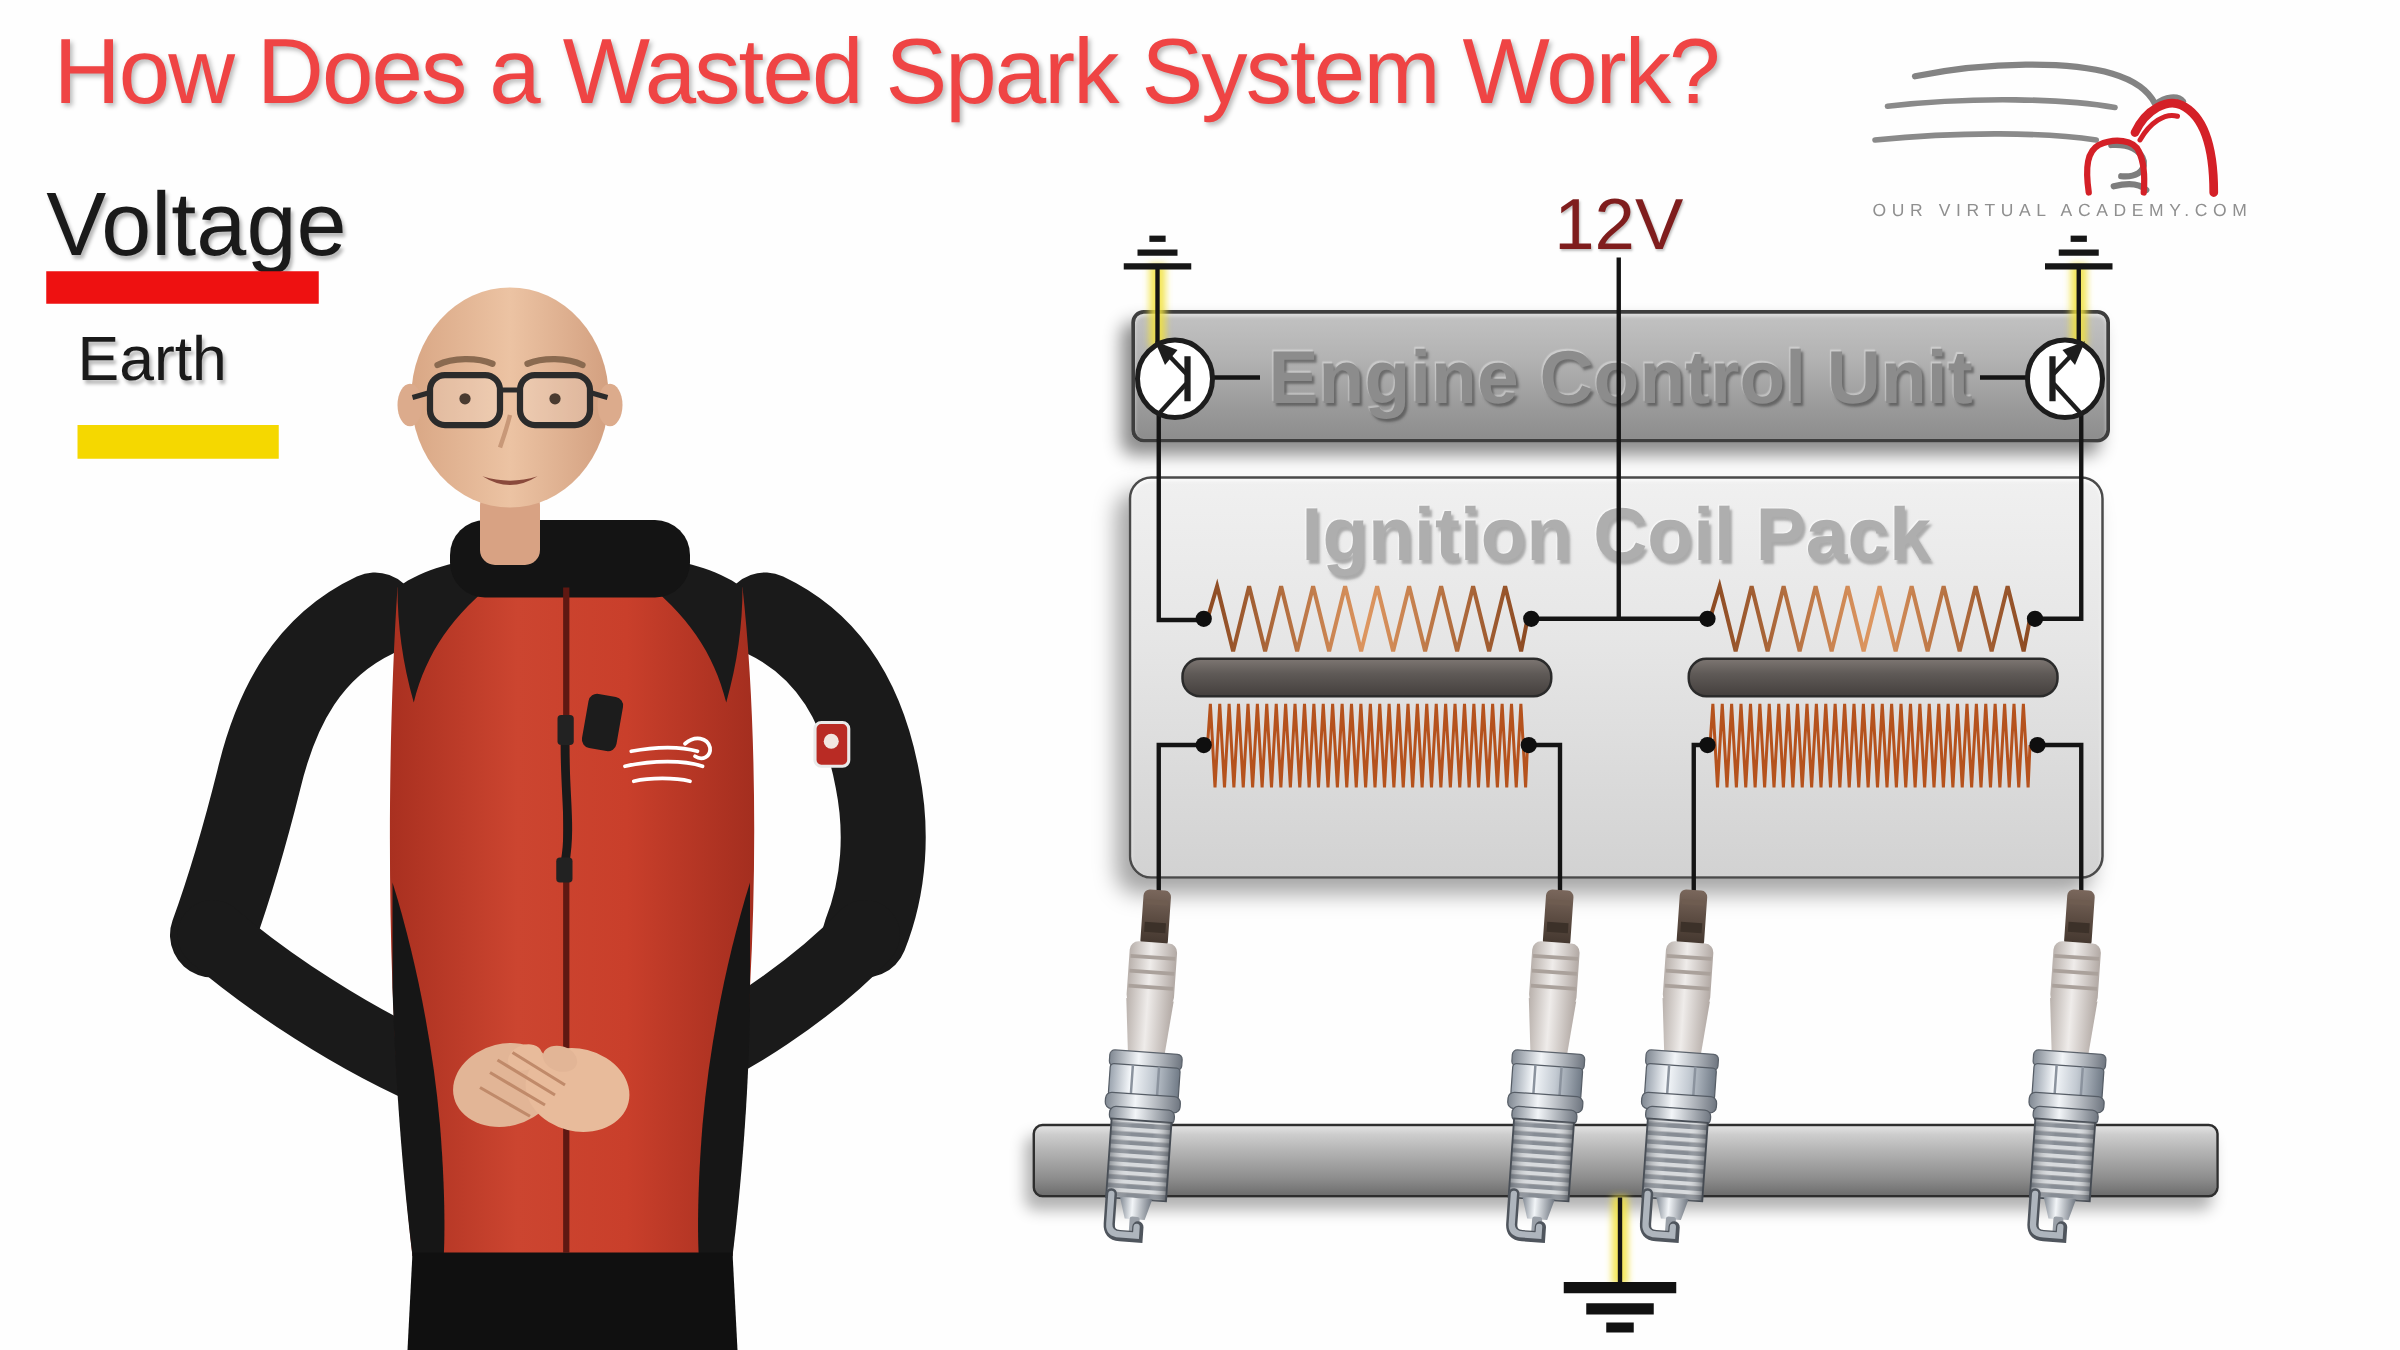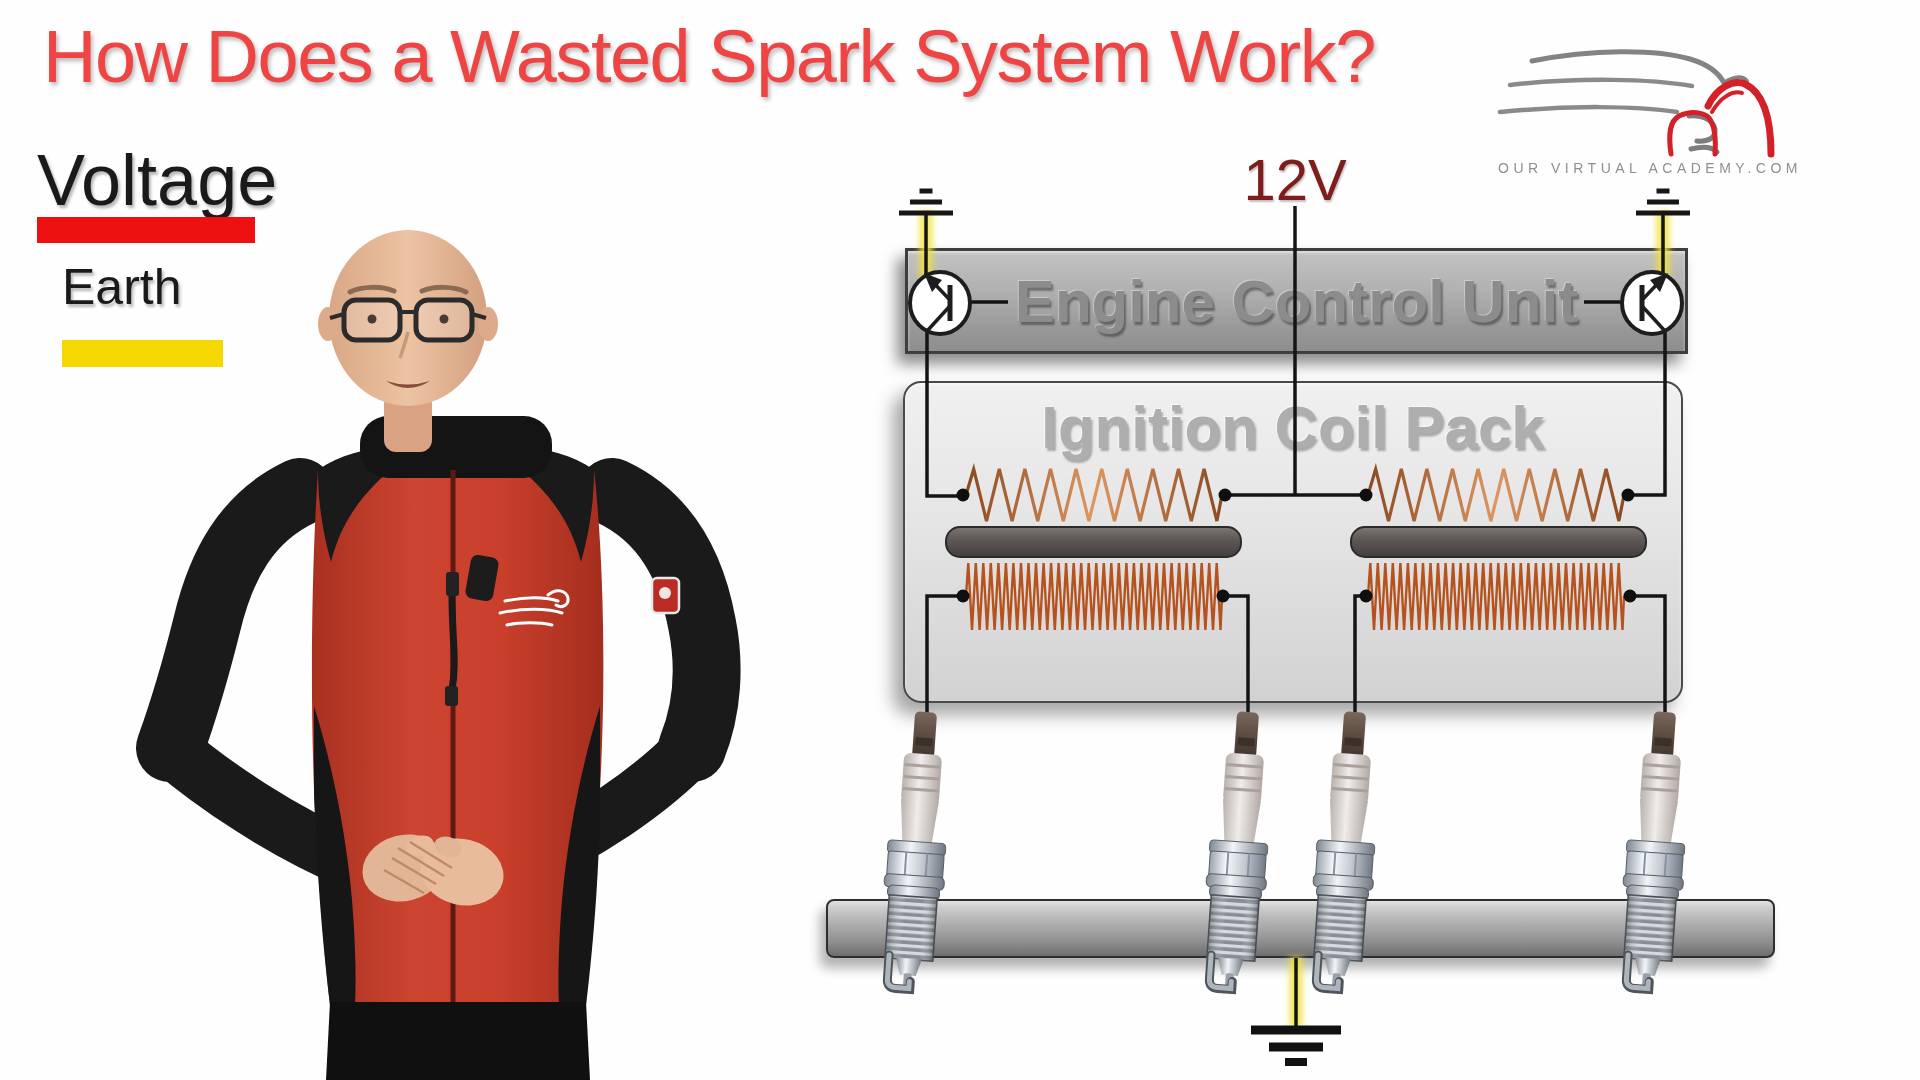--- a/index.html
+++ b/index.html
@@ -10,21 +10,21 @@
   .legend-label{position:absolute;color:#1a1a1a;text-shadow:2px 3px 3px rgba(0,0,0,.28);}
   .lbl-voltage{left:37px;top:122px;font-size:72px;margin-top:17px;}
   .lbl-earth{left:62px;top:258px;font-size:50px;}
   .bar{position:absolute;}
   .bar-voltage{left:37px;top:217px;width:218px;height:26px;background:#ee1111;}
   .bar-earth{left:62px;top:340px;width:161px;height:27px;background:#f5d800;}
   .logo{position:absolute;left:1440px;top:0;width:480px;height:160px;margin-top:28px;}
   .logo svg{position:absolute;left:0;top:0;}
   .logo-text{position:absolute;left:58px;top:132px;width:420px;font-size:14px;letter-spacing:4.5px;
              color:#8f8f8f;white-space:nowrap;}
-  .ecu-box{position:absolute;left:905px;top:248px;width:783px;height:106px;border-radius:0;
+  .ecu-box{position:absolute;left:905px;top:248px;width:783px;height:106px;border-radius:10px;
            background:linear-gradient(180deg,#c2c2c2 0%,#b3b3b3 35%,#9a9a9a 75%,#8d8d8d 100%);
            border:3px solid #3e3e3e;box-sizing:border-box;
            box-shadow:-8px 10px 14px rgba(0,0,0,.45), inset 0 2px 3px rgba(255,255,255,.5);
            display:flex;align-items:center;justify-content:center;}
   .ecu-box span{font-size:60px;font-weight:bold;color:#8c8c8c;letter-spacing:0px;
            text-shadow:2px 3px 2px rgba(55,55,55,.55), -1px -1px 1px rgba(255,255,255,.35);}
   .coil-box{position:absolute;left:903px;top:381px;width:780px;height:322px;border-radius:18px;
            background:linear-gradient(180deg,#f0f0f0 0%,#e6e6e6 40%,#d2d2d2 100%);
            border:2.5px solid #4a4a4a;box-sizing:border-box;
            box-shadow:-10px 12px 18px rgba(0,0,0,.35), inset 0 2px 3px rgba(255,255,255,.7);

